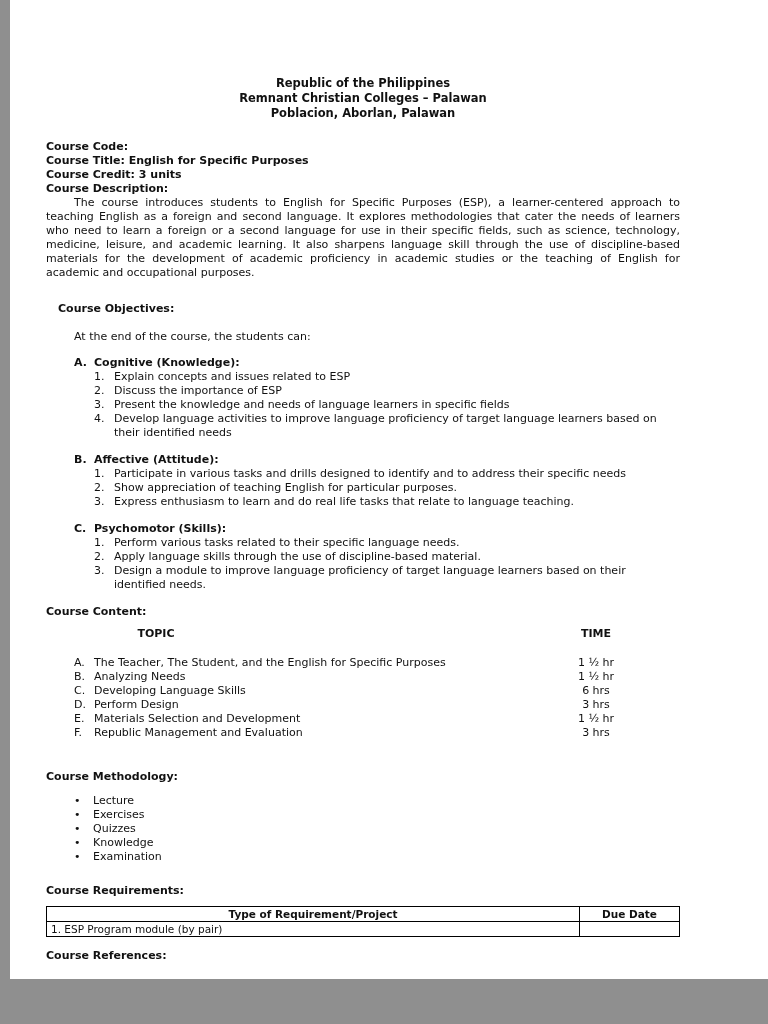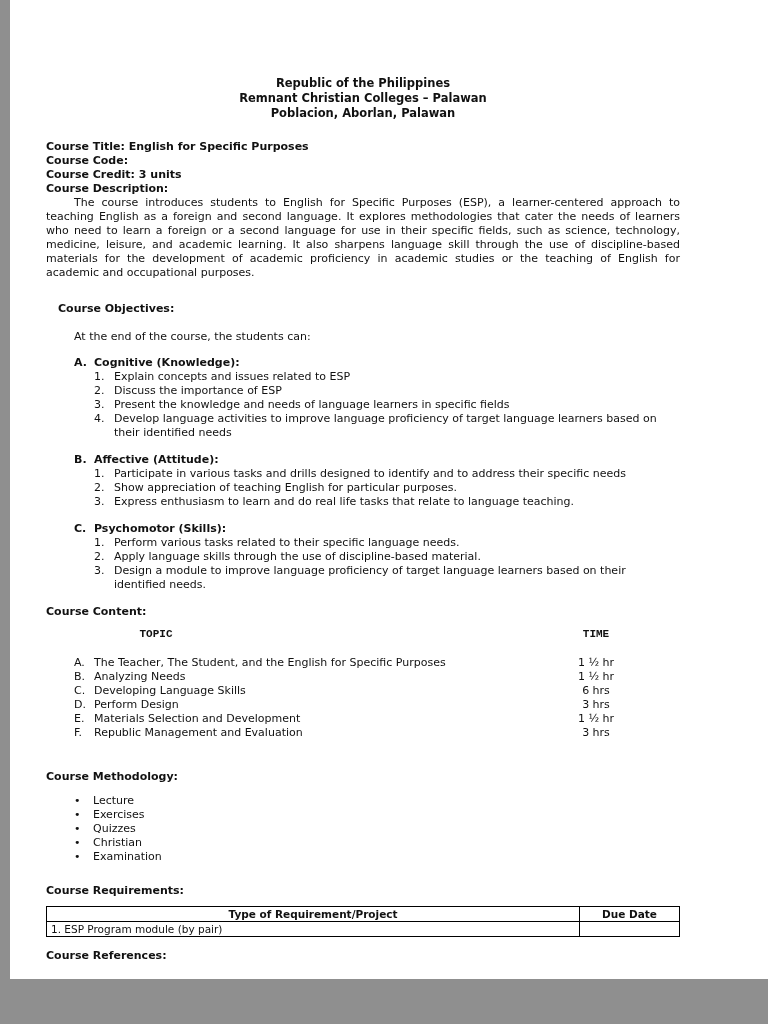--- a/index.html
+++ b/index.html
@@ -28,21 +28,21 @@
   .intro { margin:14px 0 12px 28px; }
 
   .group { margin-left:28px; margin-bottom:13px; }
   .group-title { font-weight:bold; display:flex; }
   .group-title .letter { width:20px; flex:none; }
   .oitem { display:flex; margin-left:20px; }
   .oitem .num { width:20px; flex:none; }
   .oitem .txt { flex:1; }
 
   
-  .cc-headers { display:flex; font-weight:bold; margin:8px 0 15px;font-family:Liberation Mono, monospace; }
+  .cc-headers { display:flex; font-weight:bold; margin:8px 0 15px; }
   .cc-topic-h { width:220px; text-align:center; }
   .cc-time-h { width:130px; text-align:center; margin-left:auto; margin-right:19px; }
   .cc-row { display:flex; align-items:flex-end; }
   .cc-letter { margin-left:28px; width:20px; flex:none; }
   .cc-topic { width:375px; }
   .cc-time { width:130px; text-align:center; margin-left:auto; margin-right:19px; flex:none; }
 
   .mitem { display:flex; margin-left:28px; }
   .mitem .bullet { width:19px; flex:none; }
 
@@ -61,22 +61,22 @@
 
 <div class="page">
   <div class="content">
 
     <div class="doc-header">
       <div>Republic of the Philippines</div>
       <div>Remnant Christian Colleges – Palawan</div>
       <div>Poblacion, Aborlan, Palawan</div>
     </div>
 
+    <div class="meta-line">Course Code:</div>
     <div class="meta-line">Course Title: English for Specific Purposes</div>
-    <div class="meta-line">Course Code:</div>
     <div class="meta-line">Course Credit: 3 units</div>
     <div class="meta-line">Course Description:</div>
     <div class="para">The course introduces students to English for Specific Purposes (ESP), a learner-centered approach to teaching English as a foreign and second language. It explores methodologies that cater the needs of learners who need to learn a foreign or a second language for use in their specific fields, such as science, technology, medicine, leisure, and academic learning. It also sharpens language skill through the use of discipline-based materials for the development of academic proficiency in academic studies or the teaching of English for academic and occupational purposes.</div>
 
     <div class="section-heading mt-lg">Course Objectives:</div>
     <div class="intro">At the end of the course, the students can:</div>
 
     <div class="group">
       <div class="group-title">
         <span class="letter">A.</span>
@@ -185,21 +185,21 @@
       <div class="mitem">
         <span class="bullet">•</span>
         <span>Exercises</span>
       </div>
       <div class="mitem">
         <span class="bullet">•</span>
         <span>Quizzes</span>
       </div>
       <div class="mitem">
         <span class="bullet">•</span>
-        <span>Christian</span>
+        <span>Knowledge</span>
       </div>
       <div class="mitem">
         <span class="bullet">•</span>
         <span>Examination</span>
       </div>
     </div>
 
     <div class="section-heading" style="margin-top:20px;">Course Requirements:</div>
     <table class="req">
       <tbody>

